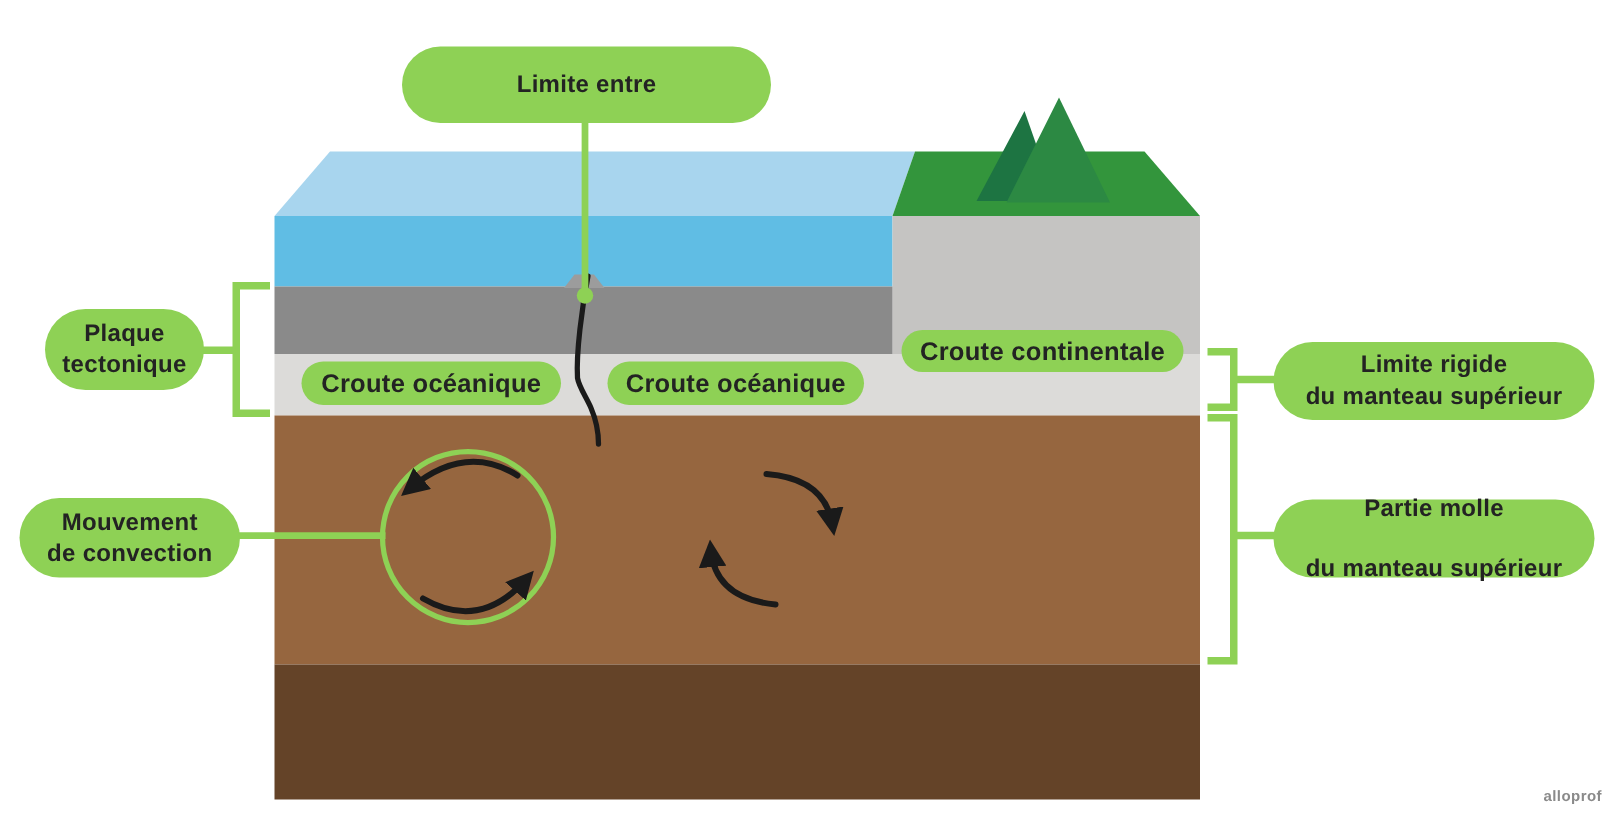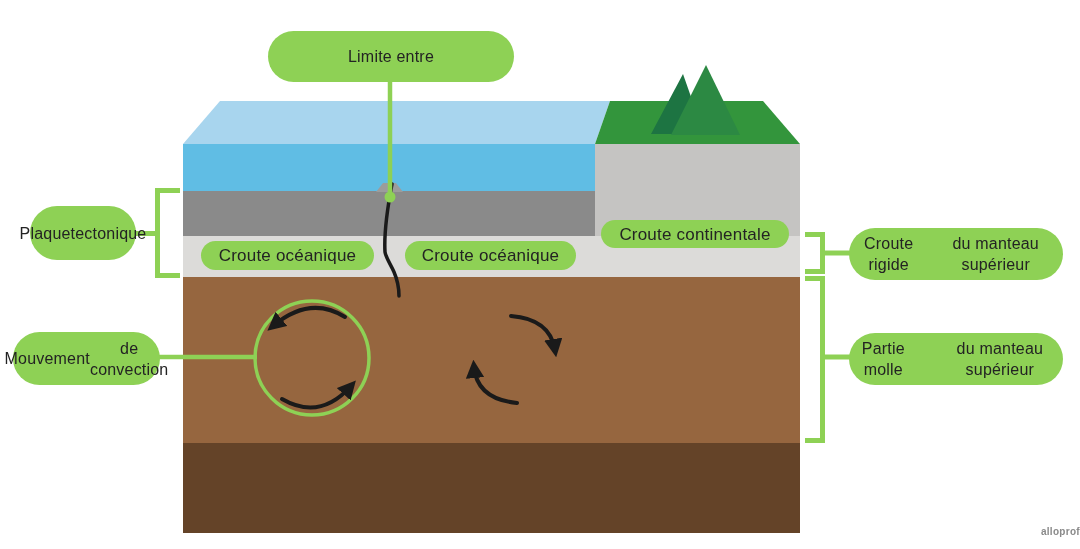--- a/index.html
+++ b/index.html
@@ -18,35 +18,35 @@
   .ridge{fill:var(--ridge-gray);}
   .rigid-mantle{fill:var(--rigid-mantle);}
   .soft-mantle{fill:var(--soft-mantle);}
   .deep-mantle{fill:var(--deep-mantle);}
   .green-stroke{stroke:var(--accent-green);fill:none;}
   .green-fill{fill:var(--accent-green);}
   .black-stroke{stroke:var(--arrow-black);fill:none;}
 
   .pill{
     position:absolute;background:var(--accent-green);color:var(--label-text);
-    font-weight:normal;text-align:center;display:flex;flex-direction:row;
+    font-weight:bold;text-align:center;display:flex;flex-direction:column;
     justify-content:center;align-items:center;letter-spacing:.2px;
   }
   .pill.multi{font-size:16px;line-height:21px;border-radius:27px;}
   .pill.single{font-size:17px;line-height:17px;border-radius:15px;margin-top:44px;}
   #pill-boundary{left:268px;top:31px;width:246px;height:51px;}
   #pill-plate{left:30px;top:206px;width:106px;height:54px;}
   #pill-convection{left:13px;top:332px;width:147px;height:53px;}
   #pill-rigid{left:849px;top:228px;width:214px;height:52px;}
   #pill-soft{left:849px;top:333px;width:214px;height:52px;gap:19px;}
   #pill-oceanic1{left:201px;top:197px;width:173px;height:29px;}
   #pill-oceanic2{left:405px;top:197px;width:171px;height:29px;}
   #pill-continental{left:601px;top:176px;width:188px;height:28px;}
   #watermark{
-    position:absolute;right:0;bottom:12px;font-size:10px;font-weight:bold;
+    position:absolute;right:12px;bottom:12px;font-size:10px;font-weight:bold;
     color:#8a8a8a;letter-spacing:.3px;
   }
 </style>
 </head>
 <body>
 
 <div id="stage">
 
   <svg id="diagram-svg" width="1080" height="549" viewBox="0 0 1080 549">
     <defs>
@@ -100,21 +100,21 @@
     <span>Plaque</span>
     <span>tectonique</span>
   </div>
 
   <div id="pill-convection" class="pill multi">
     <span>Mouvement</span>
     <span>de convection</span>
   </div>
 
   <div id="pill-rigid" class="pill multi">
-    <span>Croute rigide</span>
+    <span>Limite rigide</span>
     <span>du manteau supérieur</span>
   </div>
 
   <div id="pill-soft" class="pill multi">
     <span>Partie molle</span>
     <span>du manteau supérieur</span>
   </div>
 
   <div id="pill-oceanic1" class="pill single">
     <span>Croute océanique</span>

